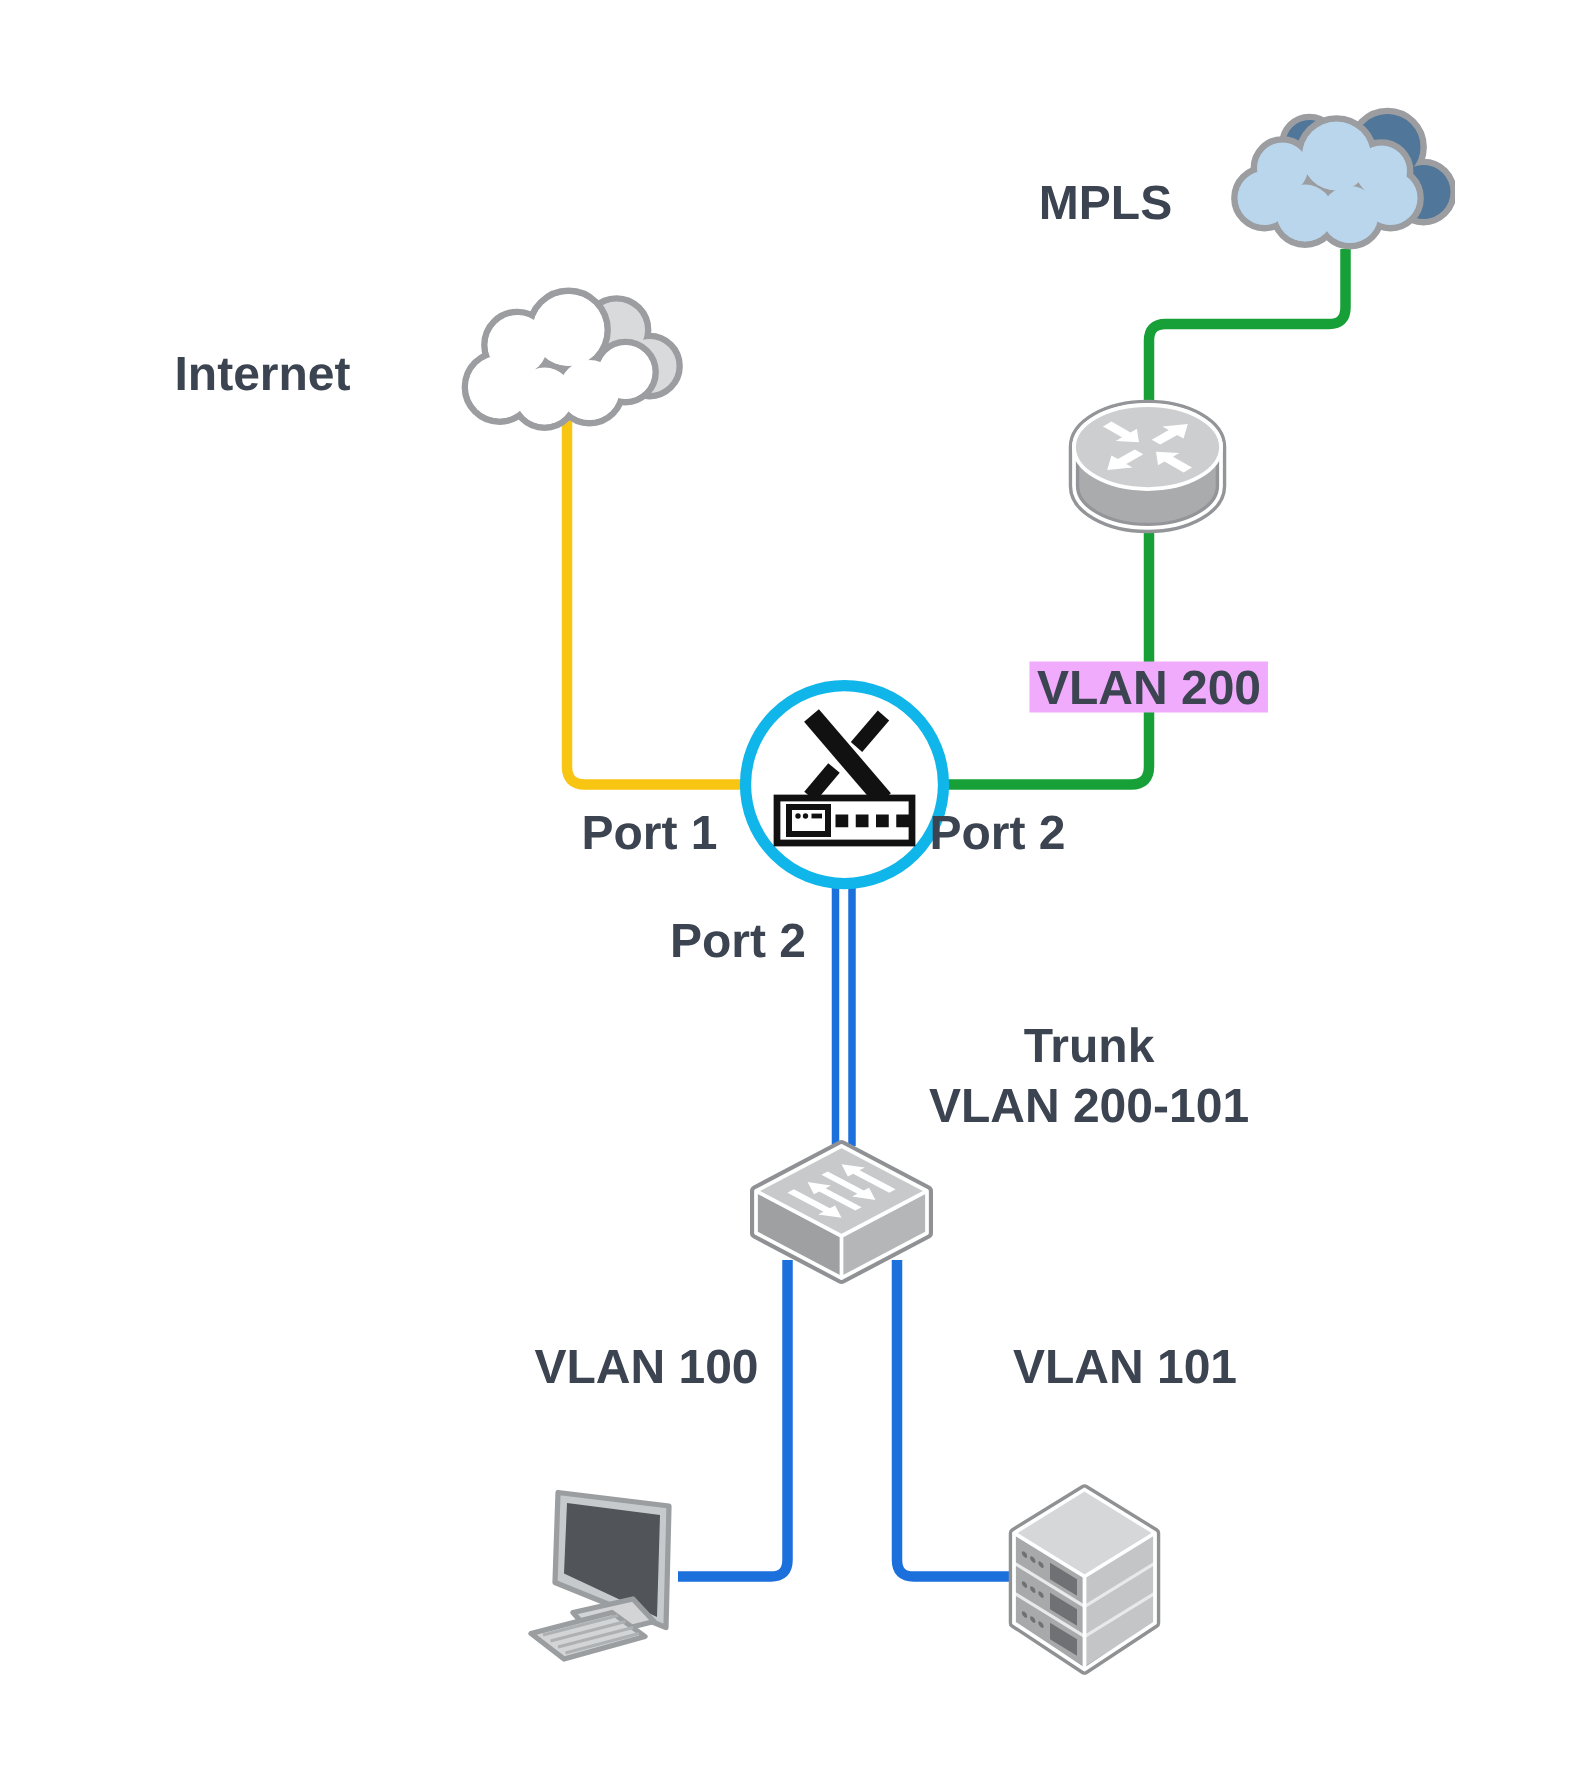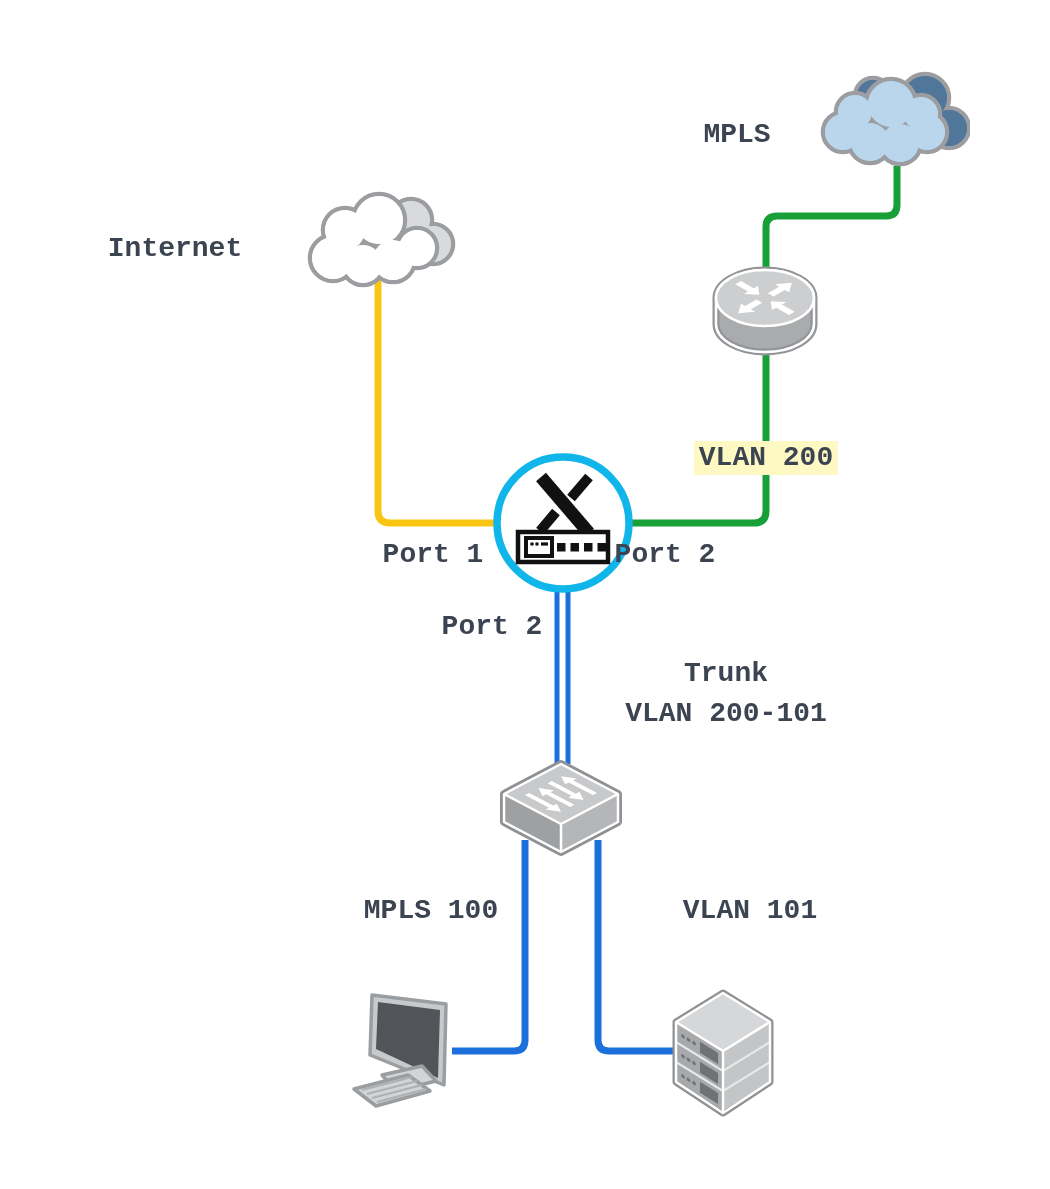--- a/index.html
+++ b/index.html
@@ -11,27 +11,26 @@
     overflow:hidden;
   }
   .layer{position:absolute;left:0;top:0;}
   #links-layer{z-index:1;}
   .node{position:absolute;z-index:2;}
   .lbl{
     position:absolute;z-index:3;
     transform:translateX(-50%);
     white-space:nowrap;
     font-weight:700;
-    font-size:28px;
+    font-size:32px;
     line-height:34px;
     color:#3B4450;
     text-align:center;
-    font-family:Liberation Mono, monospace;
   }
-  .lbl.bg{background:#fef9c3;padding:0 5px;}
+  .lbl.bg{background:#f0abfc;padding:0 5px;}
   .trunk-lbl{line-height:40px;}
 </style>
 </head>
 <body>
 
 <div id="canvas">
 
   <svg id="links-layer" class="layer" width="1050" height="1189" viewBox="0 0 1050 1189">
     <path d="M378,278 L378,511 Q378,523 390,523 L500,523" fill="none" stroke="#F9C513" stroke-width="7"></path>
     <path d="M897,166 L897,205 Q897,216 886,216 L777,216 Q766,216 766,227 L766,270" fill="none" stroke="#18A038" stroke-width="7"></path>
@@ -211,20 +210,20 @@
       <path d="M8,35 L55,64 L102,35 M55,64 L55,126" fill="none" stroke="#FFFFFF" stroke-width="2.5" stroke-linejoin="round"></path>
     </svg>
   </div>
 
   <div class="lbl" style="left:175px;top:232px;text-align:right;">Internet</div>
   <div class="lbl" style="left:737px;top:118px;">MPLS</div>
   <div class="lbl bg" style="left:766px;top:441px;">VLAN 200</div>
   <div class="lbl" style="left:433px;top:538px;">Port 1</div>
   <div class="lbl" style="left:665px;top:538px;">Port 2</div>
   <div class="lbl" style="left:492px;top:610px;">Port 2</div>
-  <div class="lbl trunk-lbl" style="left:726px;top:654px;">
+  <div class="lbl trunk-lbl" style="left:726px;top:677px;">
     <div>Trunk</div>
     <div>VLAN 200-101</div>
   </div>
-  <div class="lbl" style="left:431px;top:894px;">MPLS 100</div>
+  <div class="lbl" style="left:431px;top:894px;">VLAN 100</div>
   <div class="lbl" style="left:706px;top:894px;margin-left:44px;">VLAN 101</div>
 
 </div>
 
 </body></html>

